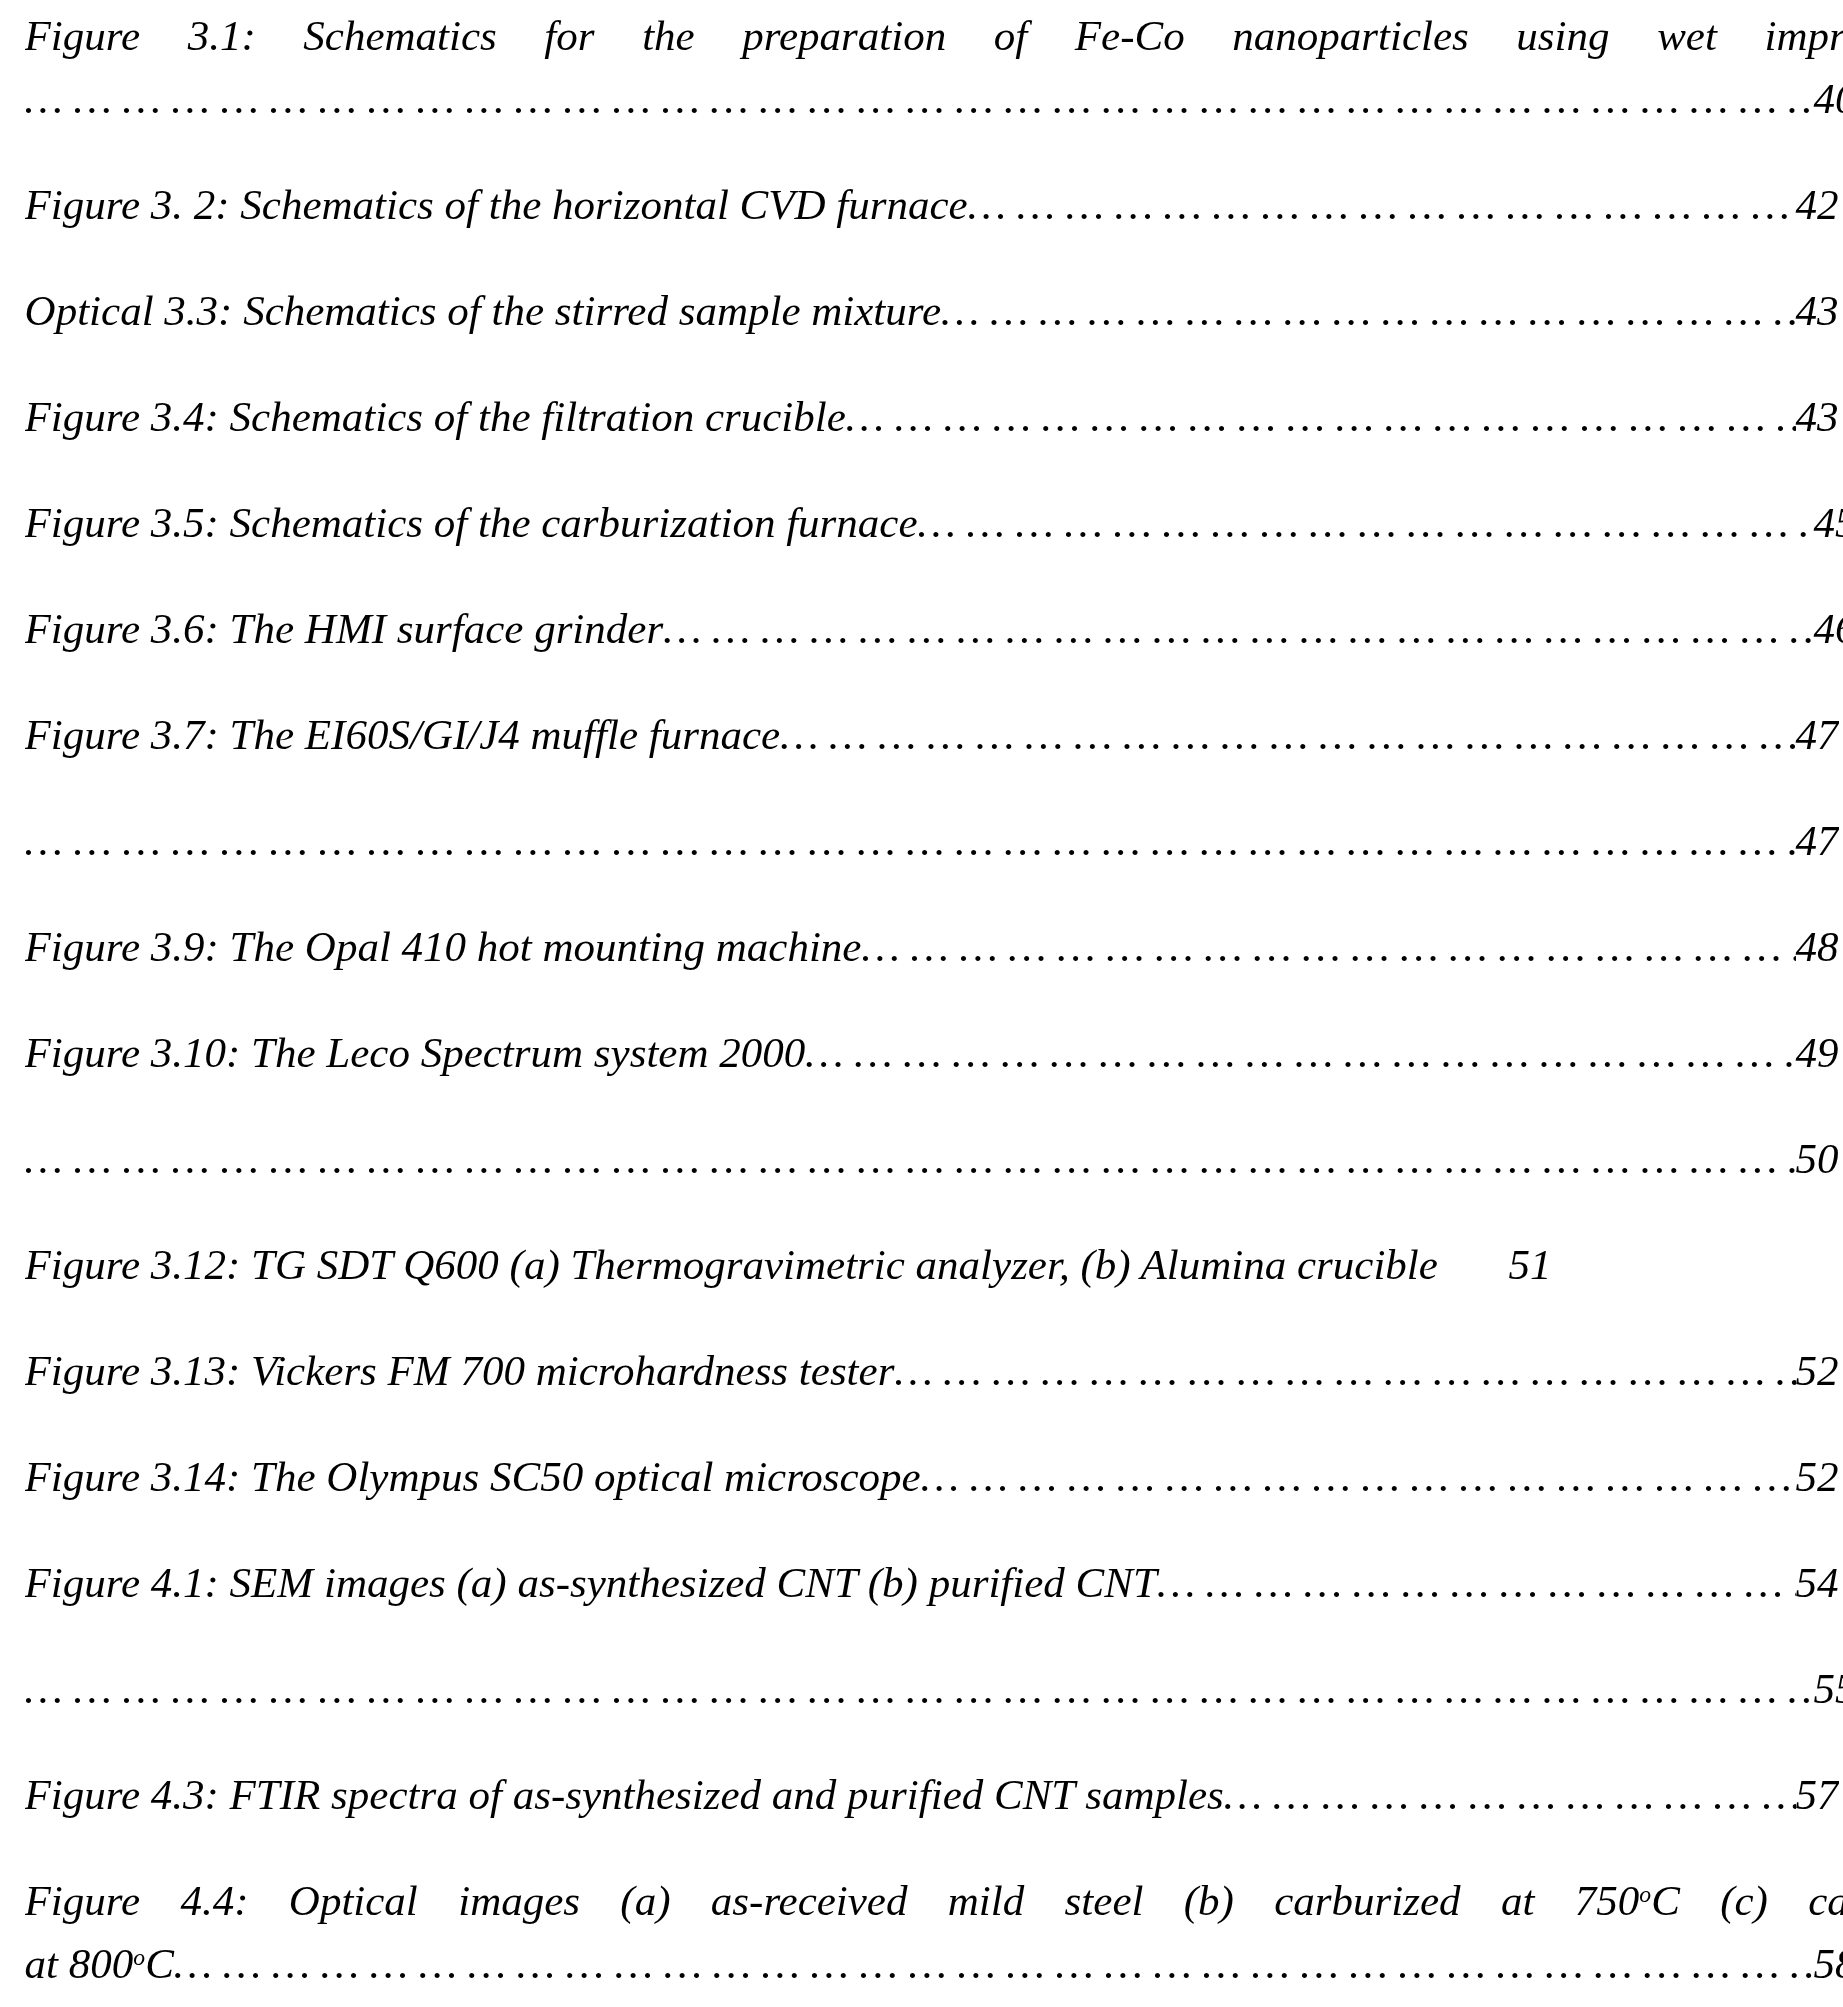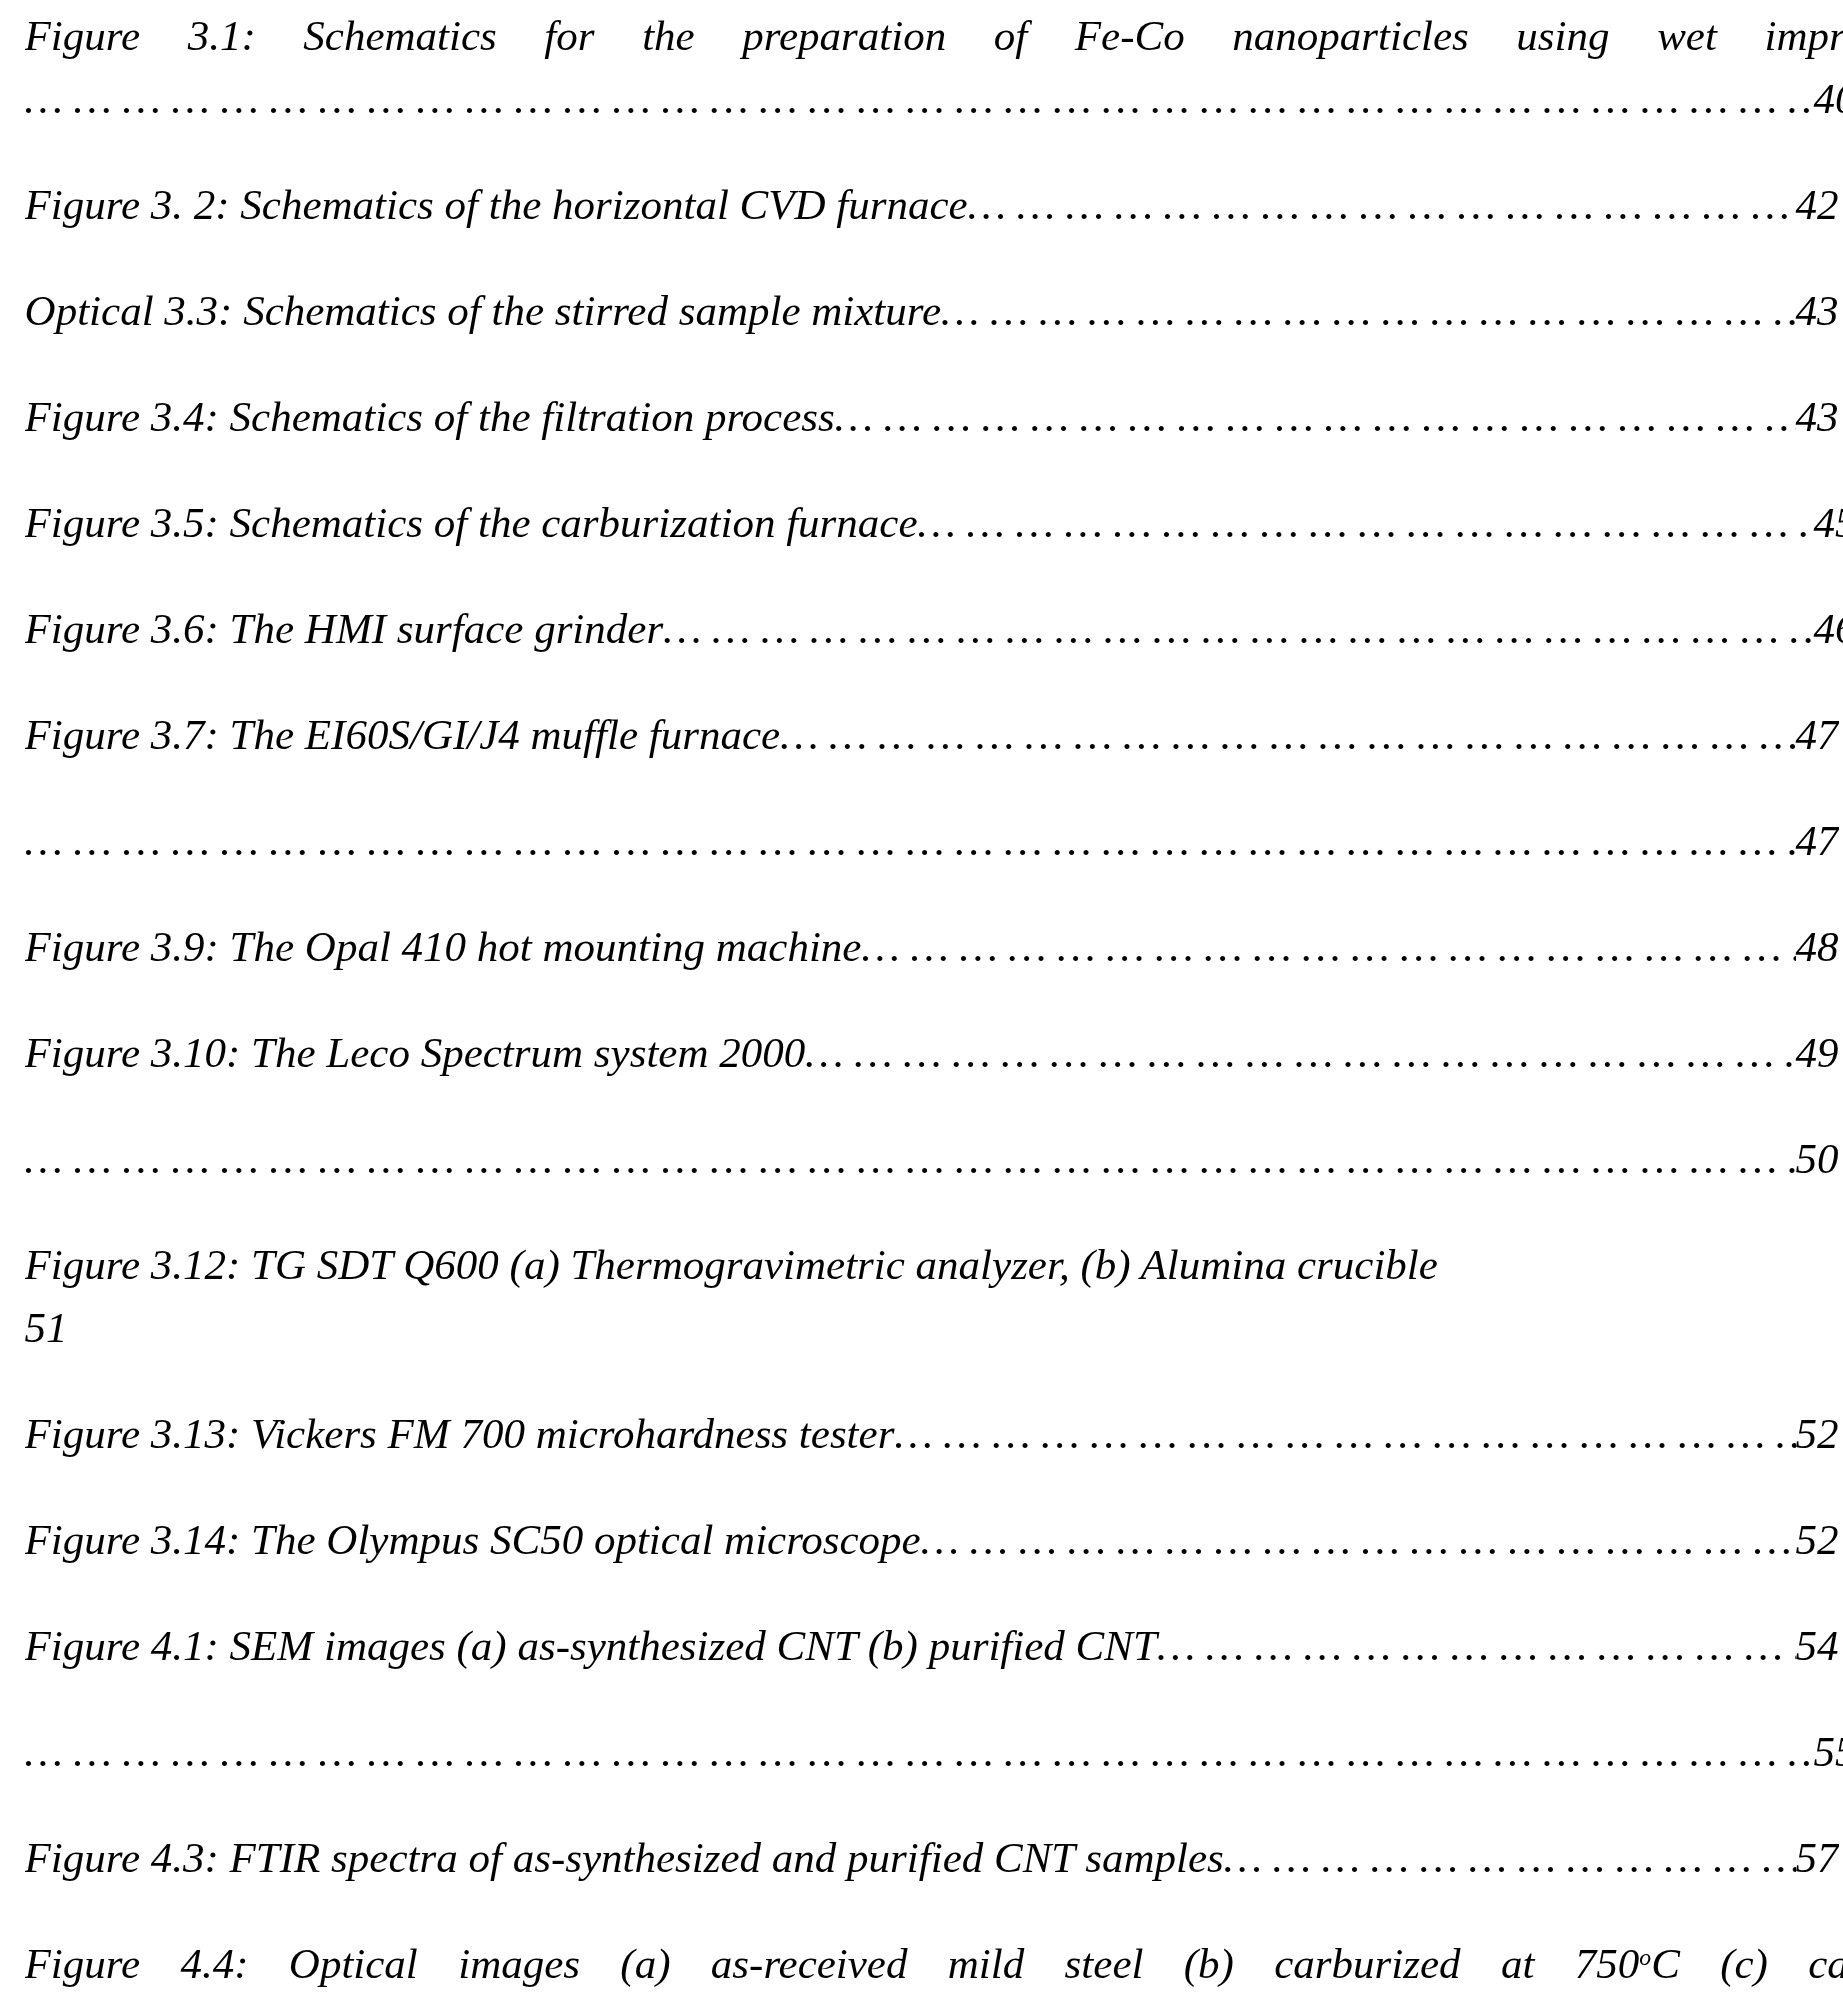--- a/index.html
+++ b/index.html
@@ -28,21 +28,21 @@
   
   .line {
     display: flex;
     align-items: baseline;
     line-height: 63px;
     white-space: nowrap;
     overflow: hidden;
   }
   .w-std { width: 1814px; }  
   .w-cut { width: 1832px; }  
-  .w-tab { width: 1527px; flex-direction: column; }  
+  .w-tab { width: 1527px; }  
   .label { flex: 0 0 auto; font-style: italic; }
   .dots {
     flex: 1 1 0;
     min-width: 0;
     overflow: hidden;
     white-space: nowrap;
   }
   .dots::after {
     content: "… … … … … … … … … … … … … … … … … … … … … … … … … … … … … … … … … … … … … … … … … … … …";
   }
@@ -88,21 +88,21 @@
   <div class="entry">
     <div class="line w-std">
       <span class="label">Optical 3.3: Schematics of the stirred sample mixture</span>
       <span class="dots"></span>
       <span class="pagenum">43</span>
     </div>
   </div>
 
   <div class="entry">
     <div class="line w-std">
-      <span class="label">Figure 3.4: Schematics of the filtration process</span>
+      <span class="label">Figure 3.4: Schematics of the filtration crucible</span>
       <span class="dots"></span>
       <span class="pagenum">43</span>
     </div>
   </div>
 
   <div class="entry">
     <div class="line w-cut">
       <span class="label">Figure 3.5: Schematics of the carburization furnace</span>
       <span class="dots"></span>
       <span class="pagenum">45</span>

